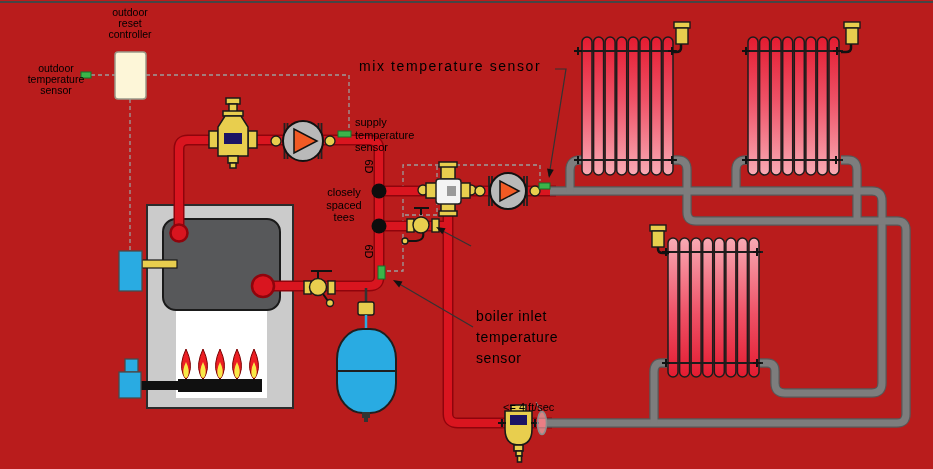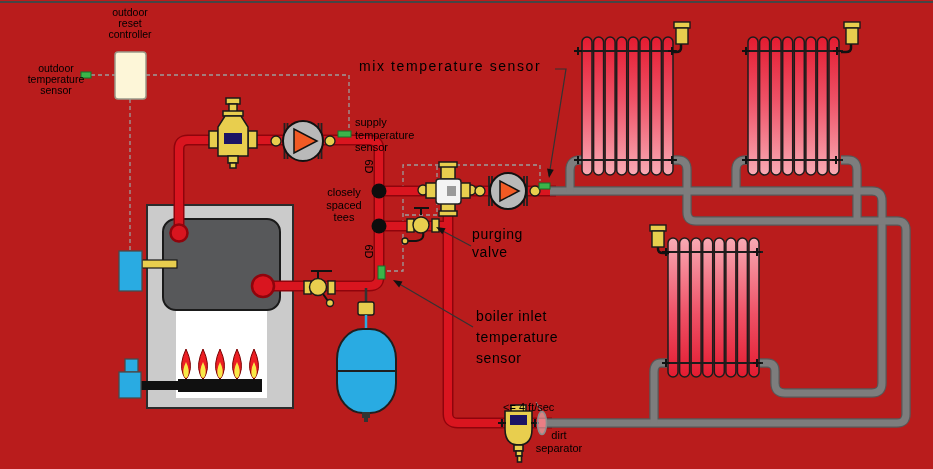--- a/index.html
+++ b/index.html
@@ -293,21 +293,17 @@
 sensor</div>
 <div class="lbl lbl-s lh12" style="left:355px;top:76px;margin-top:40px;">supply
 temperature
 sensor</div>
 <div class="lbl lbl-l ls-1" style="left:359px;top:56px;">mix temperature sensor</div>
 <div class="lbl lbl-s lh12 ctr" style="left:302px;top:186px;width:84px;">closely
 spaced
 tees</div>
 <div class="lbl-rot" style="left:353px;top:160px;">6D</div>
 <div class="lbl-rot" style="left:353px;top:245px;">6D</div>
-<div class="lbl lbl-l lh18" style="left:472px;top:225px;">purging
-valve</div>
 <div class="lbl lbl-l" style="left:476px;top:294px;margin-top:12px;">boiler inlet
 temperature
 sensor</div>
 <div class="lbl lbl-s" style="left:503px;top:401px;">&lt;= 4 ft/sec</div>
-<div class="lbl lbl-s lh13 ctr" style="left:520px;top:429px;width:78px;">dirt
-separator</div>
 </div>
 
 </body></html>

